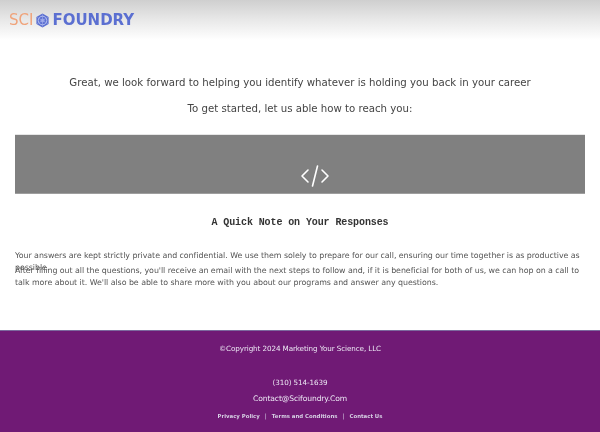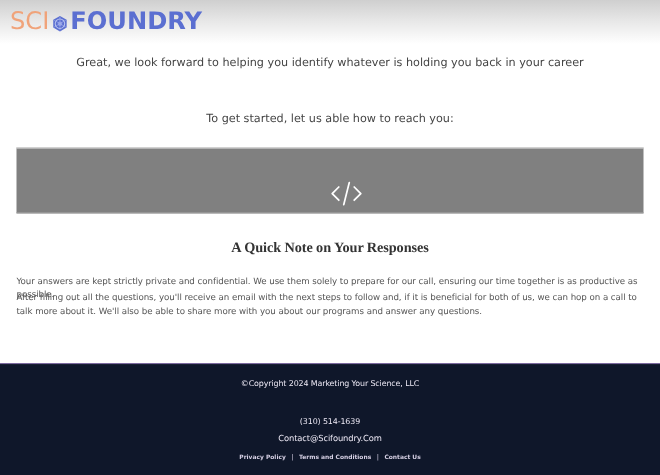--- a/index.html
+++ b/index.html
@@ -19,42 +19,42 @@
       background: linear-gradient(to bottom, #cfcfcf 0%, #e6e6e6 45%, #ffffff 100%);
     }
     .logo {
       position: absolute;
       left: 9px;
       top: 10px;
       height: 20px;
       display: flex;
       align-items: center;
       font-family: "DejaVu Sans", sans-serif;
-      font-size: 22px;
+      font-size: 15px;
       letter-spacing: 0px;
       line-height: 20px;
     }
     .logo-sci { color: #f0a37a; font-weight: normal; }
     .logo-foundry { color: #5b6fd1; font-weight: bold; }
     .logo-mark {
       width: 15px;
       height: 15px;
       margin: 0 2px 0 2px;
       display: inline-block;
     }
     .intro {
       position: absolute;
       left: 0;
       width: 600px;
       text-align: center;
       font-size: 10.2px;
       color: #444;
       line-height: 15px;
     }
-    .intro-1 { top: 50px; }
+    .intro-1 { top: 75px; }
     .intro-2 { top: 101px; }
     .embed-box {
       position: absolute;
       left: 15px;
       top: 134px;
       width: 570px;
       height: 60px;
       background: #808080;
       border-top: 1px solid #e6e6e6;
       border-bottom: 1px solid #9e9e9e;
@@ -65,22 +65,22 @@
       top: 28px;
       width: 32px;
       height: 26px;
     }
     .note-title {
       position: absolute;
       left: 0;
       top: 217px;
       width: 600px;
       text-align: center;
-      font-family: Liberation Serif, serif;
-      font-size: 13px;
+      font-family: Liberation Mono, monospace;
+      font-size: 10px;
       font-weight: bold;
       color: #333;
       letter-spacing: -0.1px;
     }
     .note-para {
       position: absolute;
       left: 15px;
       width: 572px;
       font-size: 7.9px;
       line-height: 12px;
@@ -88,21 +88,21 @@
       letter-spacing: -0.05px;
     }
     .note-para-1 { top: 250px; }
     .note-para-2 { top: 265px; }
     .footer {
       position: absolute;
       left: 0;
       top: 330px;
       width: 600px;
       height: 102px;
-      background: #0f172a;
+      background: #701a75;
       border-top: 1px solid #7c6a9e;
       color: #e8e4f0;
       text-align: center;
     }
     .footer-line {
       position: absolute;
       left: 0;
       width: 600px;
       text-align: center;
       font-size: 7.2px;

